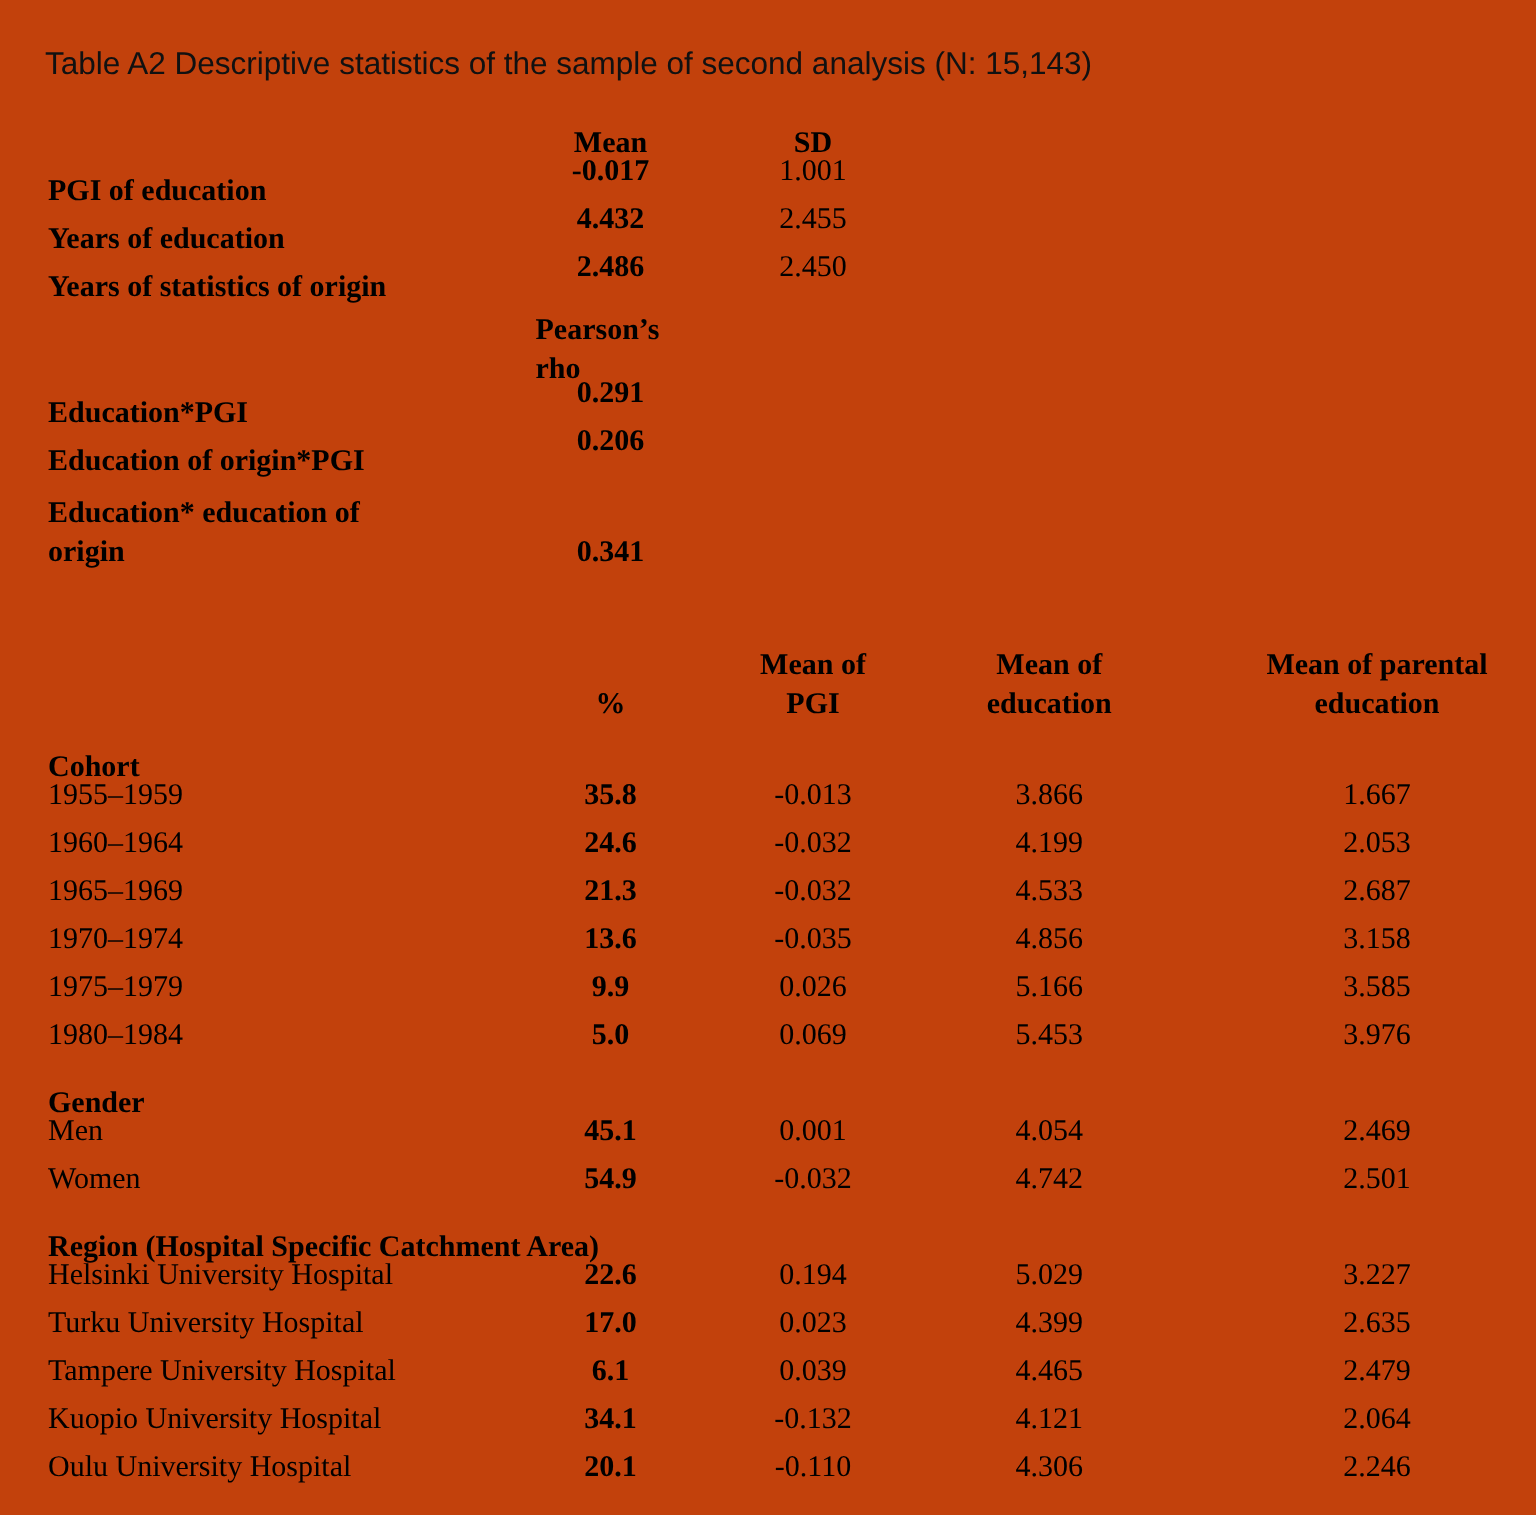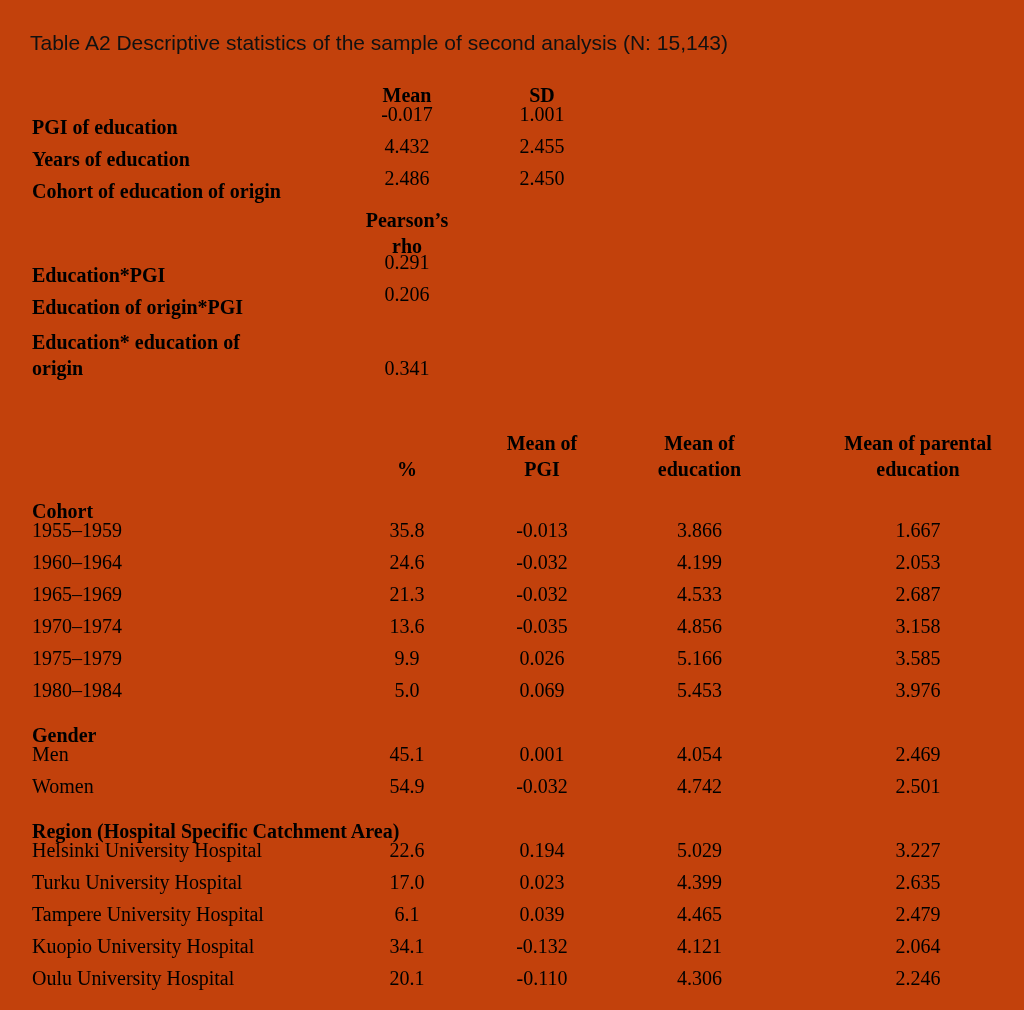--- a/index.html
+++ b/index.html
@@ -10,28 +10,28 @@
     overflow:hidden;
   }
   .title {
     position:absolute; top:31px; left:30px;
     font-family:"Liberation Sans", sans-serif; font-size:21px; color:#111111;
     white-space:nowrap;
   }
   .tbl { position:absolute; top:66px; left:0; width:1024px; }
   .row { display:flex; padding-left:32px; height:32px; line-height:32px; }
   .lbl { width:330px; text-align:left; }
-  .c1 { width:90px;  text-align:center; }
+  .c1 { width:90px;  text-align:center;font-weight:bold; }
   .c2 { width:180px; text-align:center; }
   .c3 { width:135px; text-align:center; }
   .c4 { width:200px; margin-left:51px; text-align:center; }
   .b  { font-weight:bold;margin-top:13px; }
   
   .row-pearson { height:52px; line-height:26px; }
-  .c1-wide { width:110px; margin-left:-10px; text-align:center; }
+  .c1-wide { width:110px; margin-left:-10px; text-align:left; }
   .hspan { display:block; margin:0 auto; }
   .w-pearson  { max-width:100px; }
   
   .row-tall { height:auto; line-height:26px; align-items:flex-end; margin-top:6px; }
   .wrap-lbl { display:inline-block; max-width:250px; }
   
   .row-hdr2 { height:auto; line-height:26px; align-items:flex-end; margin-top:36px; }
   .w-pgi      { max-width:90px; }
   .w-edu      { max-width:100px; }
   .w-parental { max-width:170px; }
@@ -55,21 +55,21 @@
       <div class="lbl b">PGI of education</div>
       <div class="c1">-0.017</div>
       <div class="c2">1.001</div>
     </div>
     <div class="row">
       <div class="lbl b">Years of education</div>
       <div class="c1">4.432</div>
       <div class="c2">2.455</div>
     </div>
     <div class="row">
-      <div class="lbl b">Cohort of education of origin</div>
+      <div class="lbl b">Years of statistics of origin</div>
       <div class="c1">2.486</div>
       <div class="c2">2.450</div>
     </div>
 
     <div class="row row-pearson">
       <div class="lbl"></div>
       <div class="c1-wide b">
         <span class="hspan w-pearson">Pearson’s rho</span>
       </div>
     </div>

